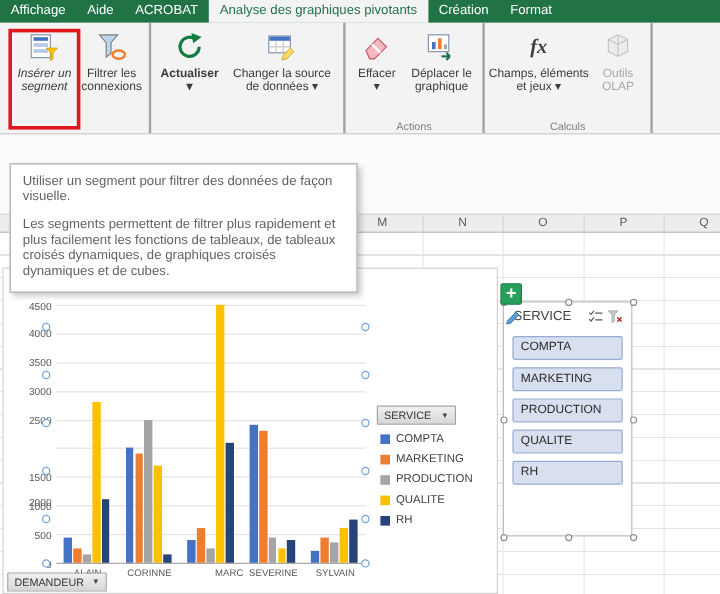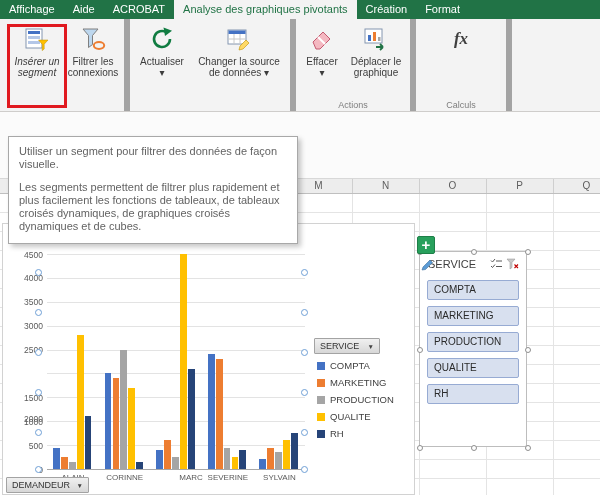--- a/index.html
+++ b/index.html
@@ -6,21 +6,21 @@
   html,body { width:600px; height:495px; }
   body { position:relative; font-family:"Liberation Sans",sans-serif; background:#fff; overflow:hidden; }
 
   
   .tabbar { position:absolute; left:0; top:0; width:600px; height:19px; background:#217346; display:flex; z-index:5; }
   .tab { color:#fff; font-size:11px; line-height:19px; padding:0 9px; white-space:nowrap; cursor:default; }
   .tab.active { background:#F3F3F3; color:#217346; }
 
   
   .ribbon { position:absolute; left:0; top:19px; width:600px; height:93px; background:#F3F3F3; border-bottom:1px solid #CFCDCB; display:flex; padding-left:6px; z-index:5; }
-  .rgroup { position:relative; border-right:6px solid #a3a3a3; padding:2px 3px 13px; }
+  .rgroup { position:relative; border-right:2px solid #a3a3a3; padding:2px 3px 13px; }
   .rbuttons { display:flex; align-items:flex-start; height:100%; }
   .rbtn { display:flex; flex-direction:column; align-items:center; padding-top:2px; cursor:default; }
   .ricon { height:28px; display:flex; align-items:center; justify-content:center; margin:2px 0 3px; }
   .rlabel { font-size:10px; line-height:11px; color:#3C3C3C; text-align:center; }
   .rbtn.disabled .rlabel { color:#A6A6A6; }
   .rgroup-label { position:absolute; left:0; right:0; bottom:1px; text-align:center; font-size:9px; color:#7E7E7E; }
 
   .annotation { position:absolute; left:7px; top:24px; width:60px; height:84px; border:3px solid #E0191F; z-index:100; }
 
   
@@ -107,21 +107,21 @@
           </div>
           <div class="rlabel">
             <div>Filtrer les</div>
             <div>connexions</div>
           </div>
         </div>
       </div>
     </div>
     <div class="rgroup">
       <div class="rbuttons">
-        <div class="rbtn" style="width: 58px;">
+        <div class="rbtn" style="width: 58px; font-weight: bold;">
           <div class="ricon">
             <svg width="26" height="26" viewBox="0 0 26 26">
               <path d="M21 13 a8 8 0 1 1 -3.2 -6.4" fill="none" stroke="#107C41" stroke-width="2.6"></path>
               <polygon points="14.5,1.5 23,4.8 16,10" fill="#107C41"></polygon>
             </svg>
           </div>
           <div class="rlabel">
             <div>Actualiser</div>
             <div>▾</div>
           </div>
@@ -174,20 +174,36 @@
           </div>
         </div>
       </div>
       <div class="rgroup-label">Actions</div>
     </div>
     <div class="rgroup">
       <div class="rbuttons">
         <div class="rbtn" style="width: 84px;">
           <div class="ricon">
             <span style="font:italic bold 17px 'Liberation Serif',serif;color:#3F3F3F">fx</span>
+          </div>
+          <div class="rlabel">
+            <div>Champs, éléments</div>
+            <div>et jeux ▾</div>
+          </div>
+        </div>
+        <div class="rbtn disabled" style="width: 48px;">
+          <div class="ricon">
+            <svg width="26" height="26" viewBox="0 0 26 26" opacity="0.5">
+              <path d="M13 3 l8 4 v10 l-8 4 -8-4 V7 z" fill="#E7E6E6" stroke="#9A9A9A"></path>
+              <path d="M13 3 v8 M5 7 l8 4 8-4 M13 11 v10" fill="none" stroke="#9A9A9A"></path>
+            </svg>
+          </div>
+          <div class="rlabel">
+            <div>Outils</div>
+            <div>OLAP</div>
           </div>
         </div>
       </div>
       <div class="rgroup-label">Calculs</div>
     </div>
   </div>
 <div class="annotation"></div>
 
 <div class="sheet">
   <div class="gridlayer"></div>

